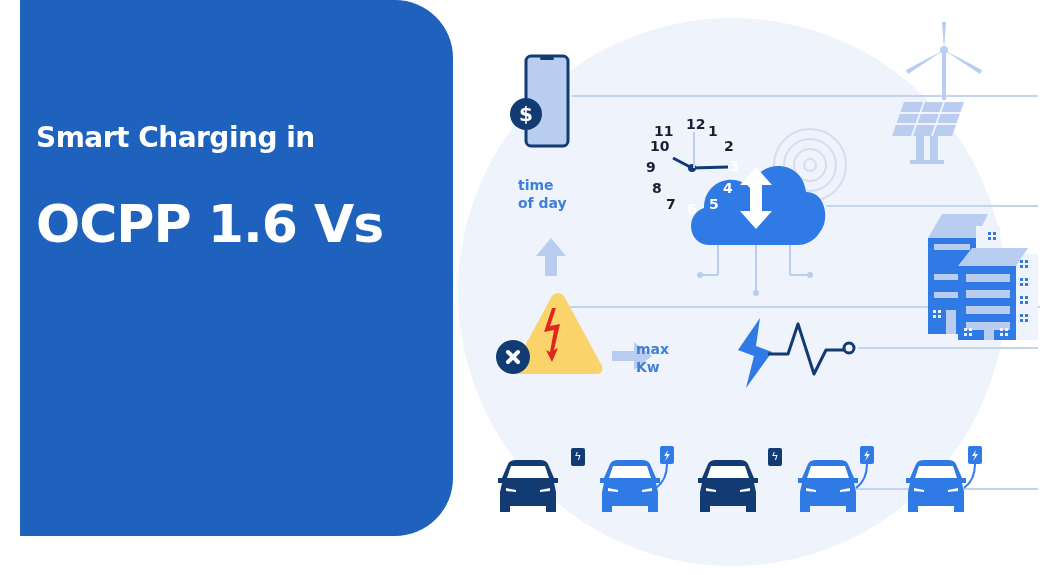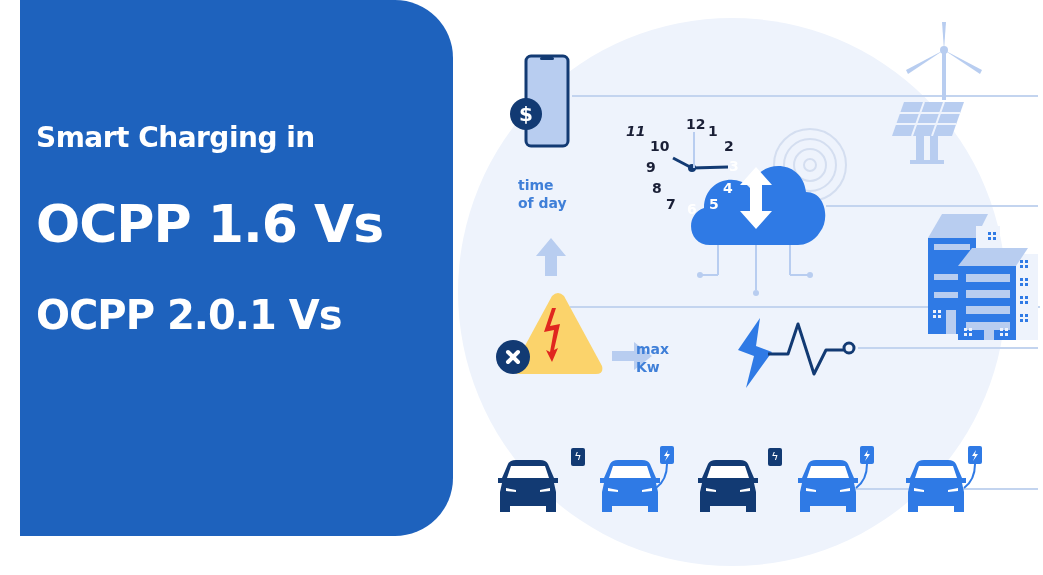--- a/index.html
+++ b/index.html
@@ -32,21 +32,20 @@
   }
   .clocknum { position:absolute; font-weight:bold; font-size:14px; color:#1a1f36; }
   .clocknum.w { color:#ffffff; }
 </style>
 </head>
 <body>
 
 <div class="panel">
   <div class="line l0">Smart Charging in</div>
   <div class="line l1">OCPP 1.6 Vs</div>
-  <div class="line l2">OCPP 2.0.1 Vs</div>
 </div>
 
 <div class="bgcircle"></div>
 
 <div class="hline" style="left:572px; top:95px; width:466px;"></div>
 <div class="hline" style="left:826px; top:205px; width:212px;"></div>
 <div class="hline" style="left:570px; top:306px; width:470px;"></div>
 <div class="hline" style="left:858px; top:347px; width:180px;"></div>
 <div class="hline" style="left:852px; top:488px; width:186px;"></div>
 
@@ -102,21 +101,21 @@
 <div class="clocknum" style="left:708px;top:123px;">1</div>
 <div class="clocknum" style="left:724px;top:138px;">2</div>
 <div class="clocknum w" style="left:729px;top:158px;">3</div>
 <div class="clocknum w" style="left:723px;top:180px;">4</div>
 <div class="clocknum w" style="left:709px;top:196px;">5</div>
 <div class="clocknum w" style="left:687px;top:201px;">6</div>
 <div class="clocknum" style="left:666px;top:196px;">7</div>
 <div class="clocknum" style="left:652px;top:180px;">8</div>
 <div class="clocknum" style="left:646px;top:159px;">9</div>
 <div class="clocknum" style="left:650px;top:138px;">10</div>
-<div class="clocknum" style="left:626px;top:123px;font-style:italic;">11</div>
+<div class="clocknum" style="left:654px;top:123px;">11</div>
 
 <svg class="abs" style="left:900px;top:20px" width="90" height="80" viewBox="0 0 90 80">
   <rect x="42" y="30" width="4" height="50" fill="#b8cdf0"></rect>
   <path d="M44 30 L42 2 L46 2 Z" fill="#b8cdf0"></path>
   <path d="M44 30 L6 50 L8 54 Z" fill="#b8cdf0"></path>
   <path d="M44 30 L82 50 L80 54 Z" fill="#b8cdf0"></path>
   <circle cx="44" cy="30" r="4" fill="#b8cdf0"></circle>
 </svg>
 <svg class="abs" style="left:890px;top:98px" width="80" height="70" viewBox="0 0 80 70">
   <polygon points="14,4 74,4 62,38 2,38" fill="#b8cdf0"></polygon>

